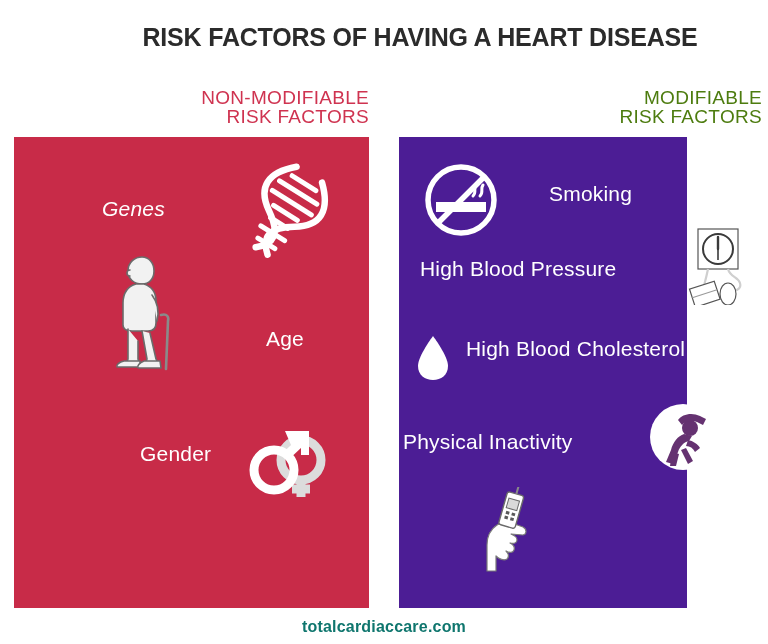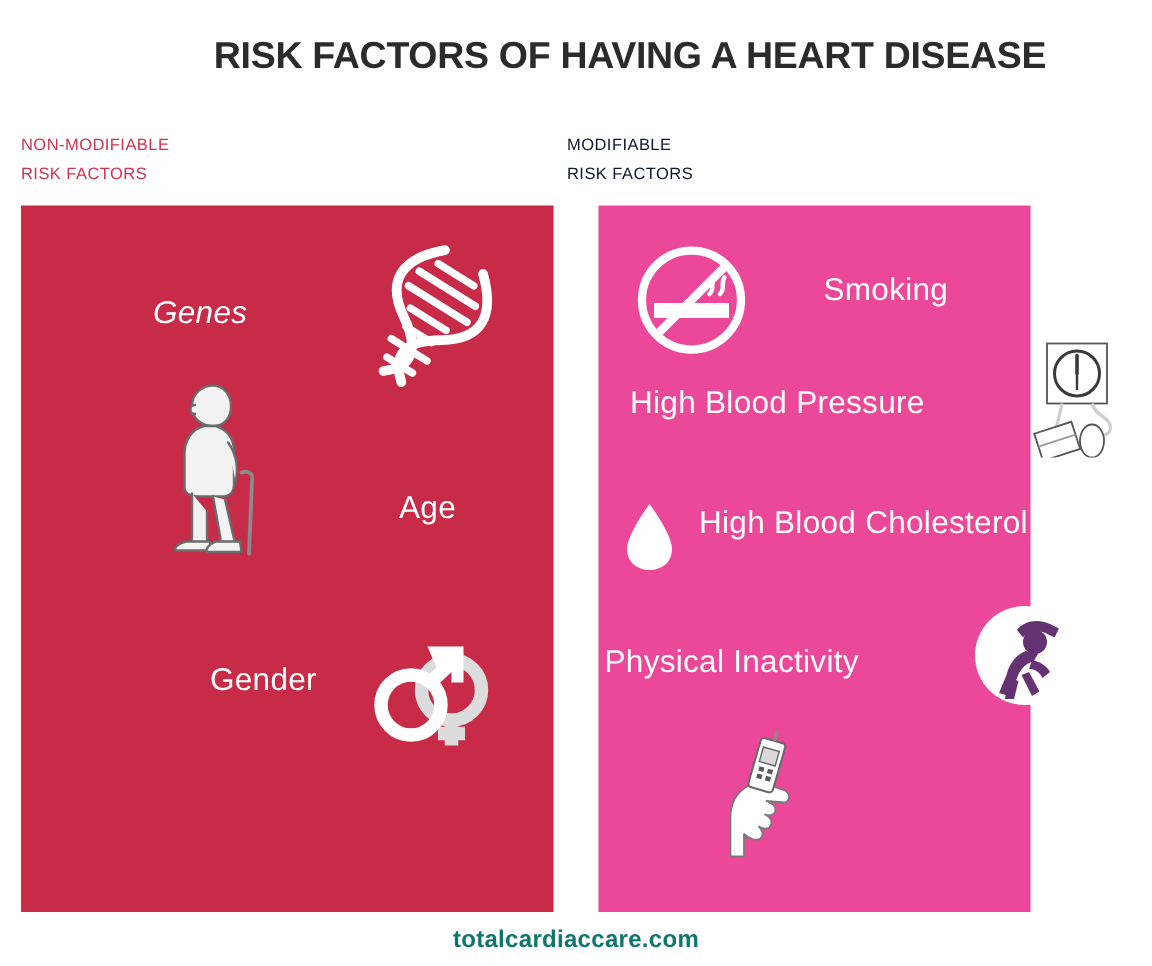--- a/index.html
+++ b/index.html
@@ -28,54 +28,54 @@
     letter-spacing: -0.2px;
     color: #2b2b2b;
     line-height: 1.2;
     margin-left: 36px;
   }
 
   
   .col-head {
     position: absolute;
     top: 88px;
-    text-align: left;
-    font-size: 11px;
+    text-align: right;
+    font-size: 19px;
     line-height: 19px;
     letter-spacing: 0.3px;
     font-weight: normal;
   }
   .col-head .l1 { display: block; }
   .col-head .l2 { display: block; }
   #head-left {
     left: 14px;
     width: 355px;
     color: #cf3350;
   }
   #head-right {
-    left: 378px;
+    left: 406px;
     width: 356px;
-    color: #0f172a;
+    color: #4d7c0f;
   }
 
   
   .panel {
     position: absolute;
     top: 137px;
     height: 471px;
   }
   #panel-left {
     left: 14px;
     width: 355px;
     background: #c82b48;
   }
   #panel-right {
     left: 399px;
     width: 288px;
-    background: #ec4899;
+    background: #4c1d95;
   }
 
   
   .item-label {
     position: absolute;
     color: #ffffff;
     font-size: 21px;
     font-weight: 300;
     letter-spacing: 0.2px;
     white-space: nowrap;

